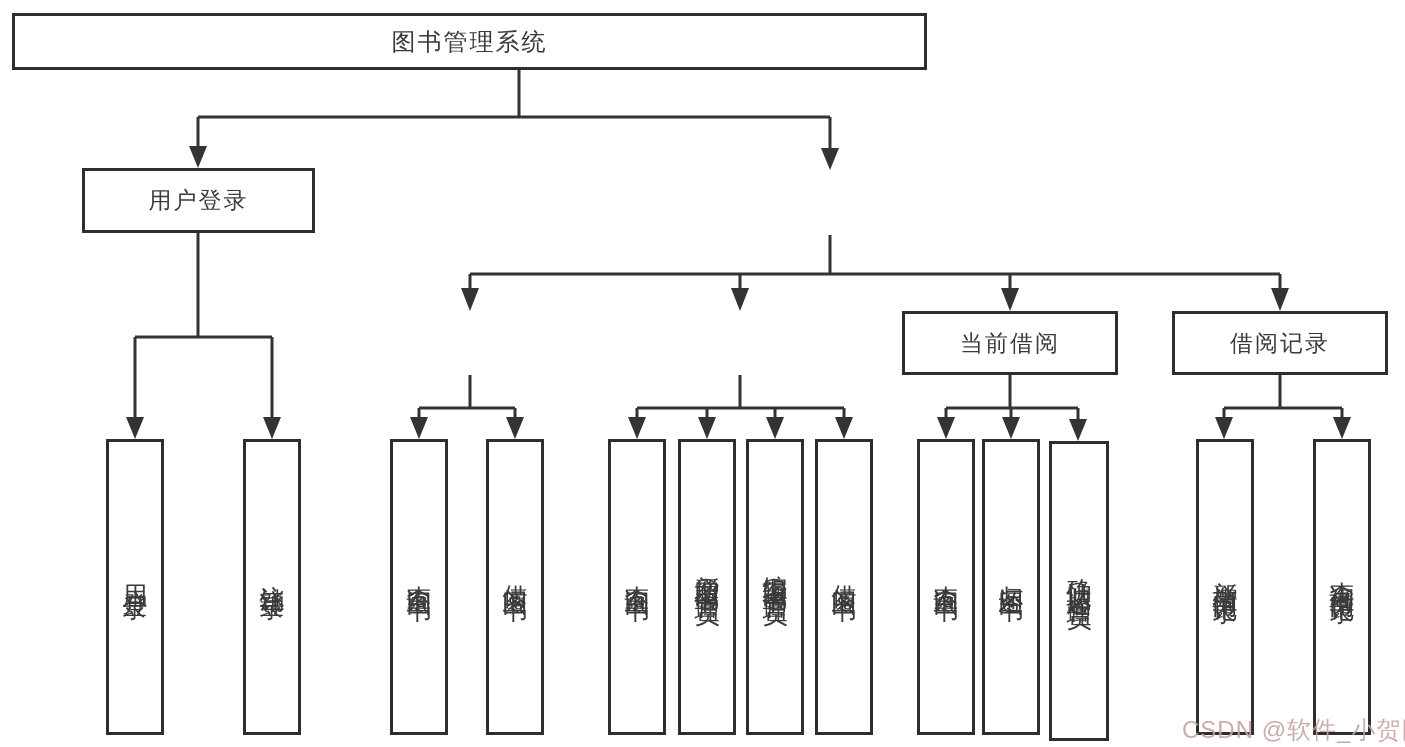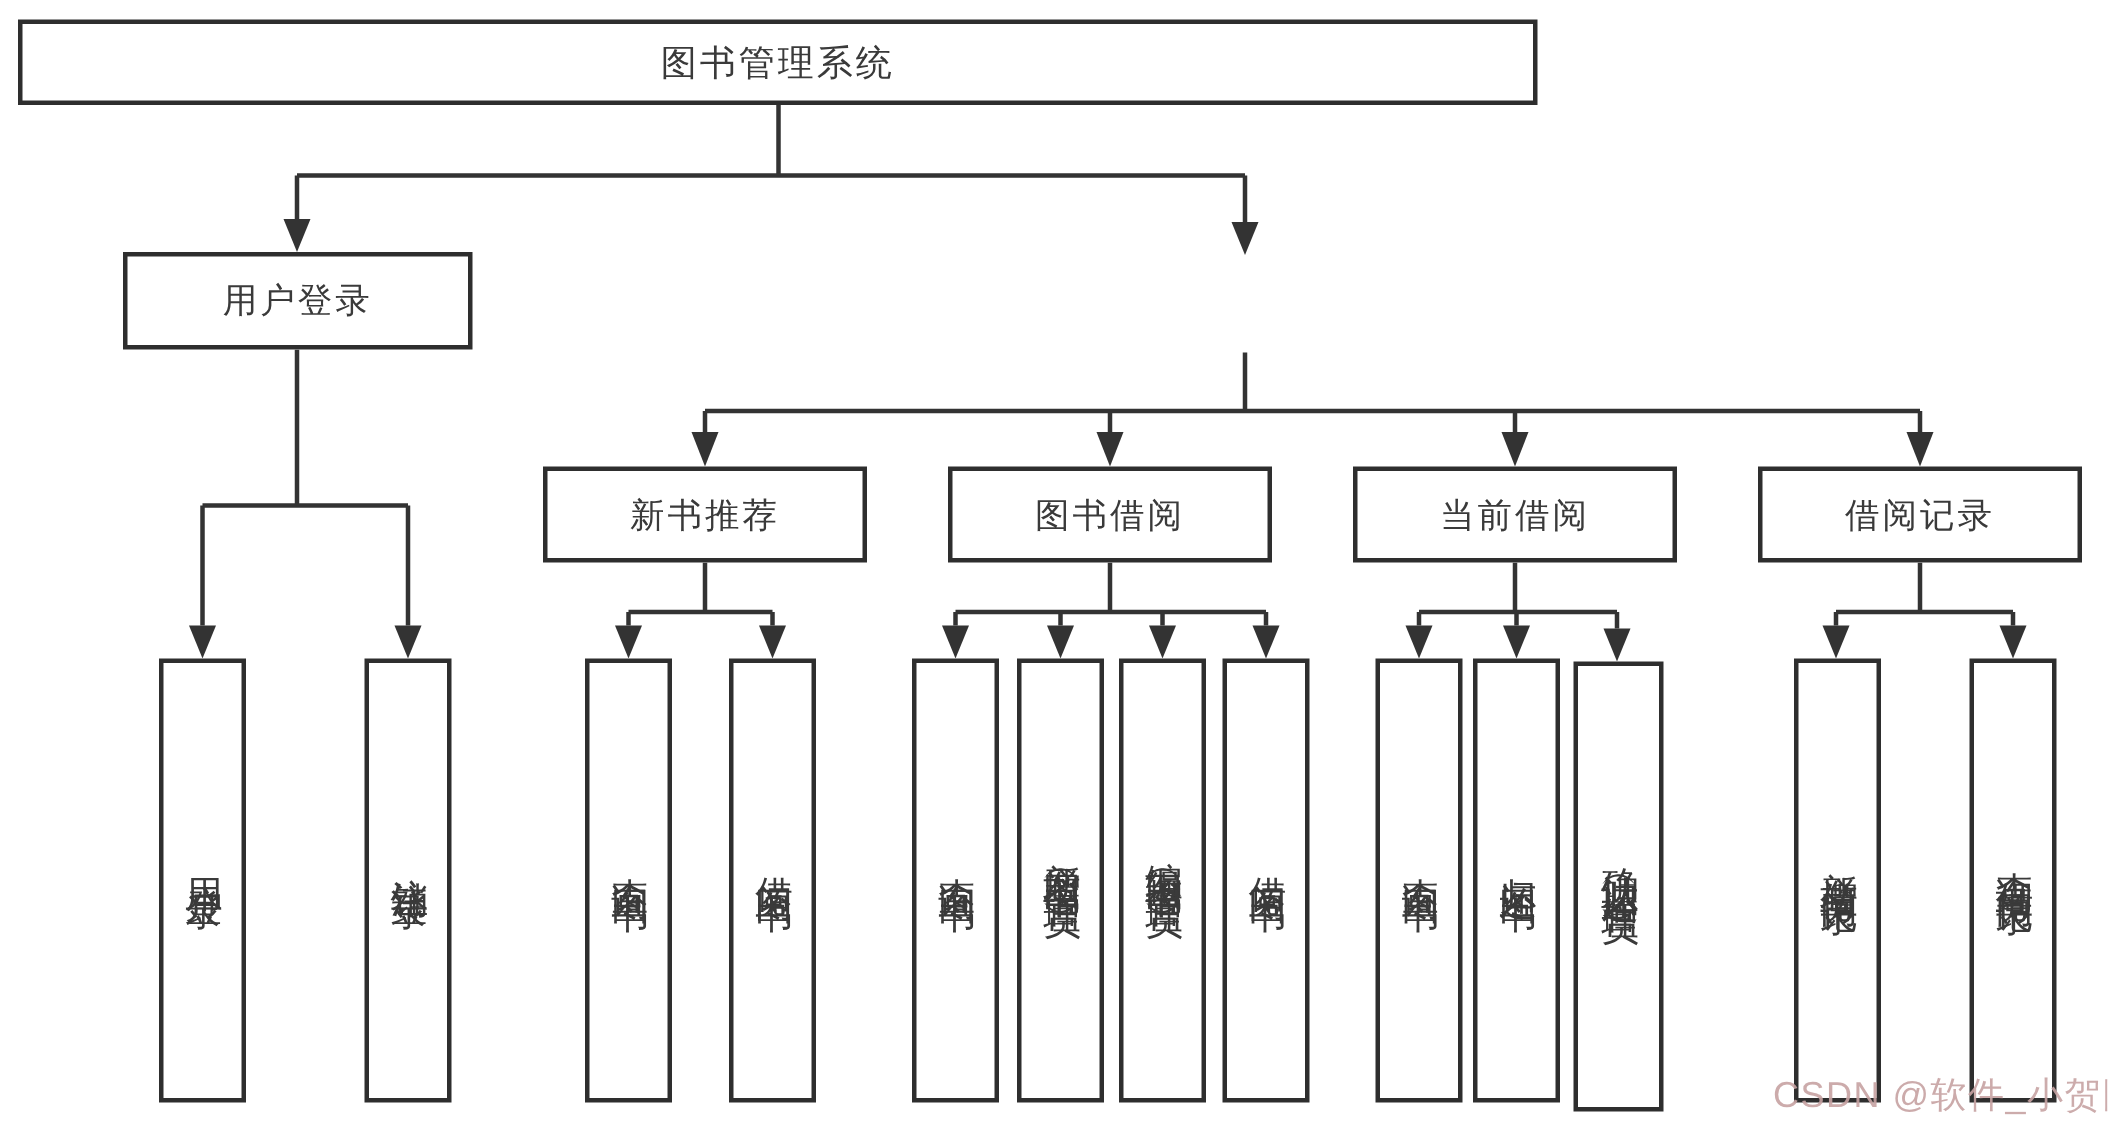--- a/index.html
+++ b/index.html
@@ -25,21 +25,21 @@
   .root-label{font-size:24px;}
   .v-text{
     writing-mode:vertical-rl;
     font-size:25px;
     letter-spacing:4px;
     line-height:1;
     margin-bottom:28px;
     white-space:nowrap;
   }
   
-  .n-root{left:12px;top:13px;width:1013px;height:57px;}
+  .n-root{left:12px;top:13px;width:915px;height:57px;}
   .n-user-login{left:82px;top:168px;width:233px;height:65px;}
   .n-book-mgmt{left:714px;top:170px;width:233px;height:65px;}
   .n-l2{top:311px;height:64px;width:216px;}
   .n-newbook{left:362px;}
   .n-bookborrow{left:632px;}
   .n-currentborrow{left:902px;}
   .n-borrowrecord{left:1172px;}
   .leaf{top:439px;height:296px;width:58px;}
   .lf-a1{left:106px;}
   .lf-a2{left:243px;}
@@ -111,26 +111,20 @@
   </svg>
 
   <div class="node n-root">
     <span class="h-label root-label">图书管理系统</span>
   </div>
 
   <div class="node n-user-login">
     <span class="h-label">用户登录</span>
   </div>
 
-  <div class="node n-l2 n-newbook">
-    <span class="h-label">新书推荐</span>
-  </div>
-  <div class="node n-l2 n-bookborrow">
-    <span class="h-label">图书借阅</span>
-  </div>
   <div class="node n-l2 n-currentborrow">
     <span class="h-label">当前借阅</span>
   </div>
   <div class="node n-l2 n-borrowrecord">
     <span class="h-label">借阅记录</span>
   </div>
 
   <div class="node leaf lf-a1">
     <span class="v-text">用户登录</span>
   </div>

